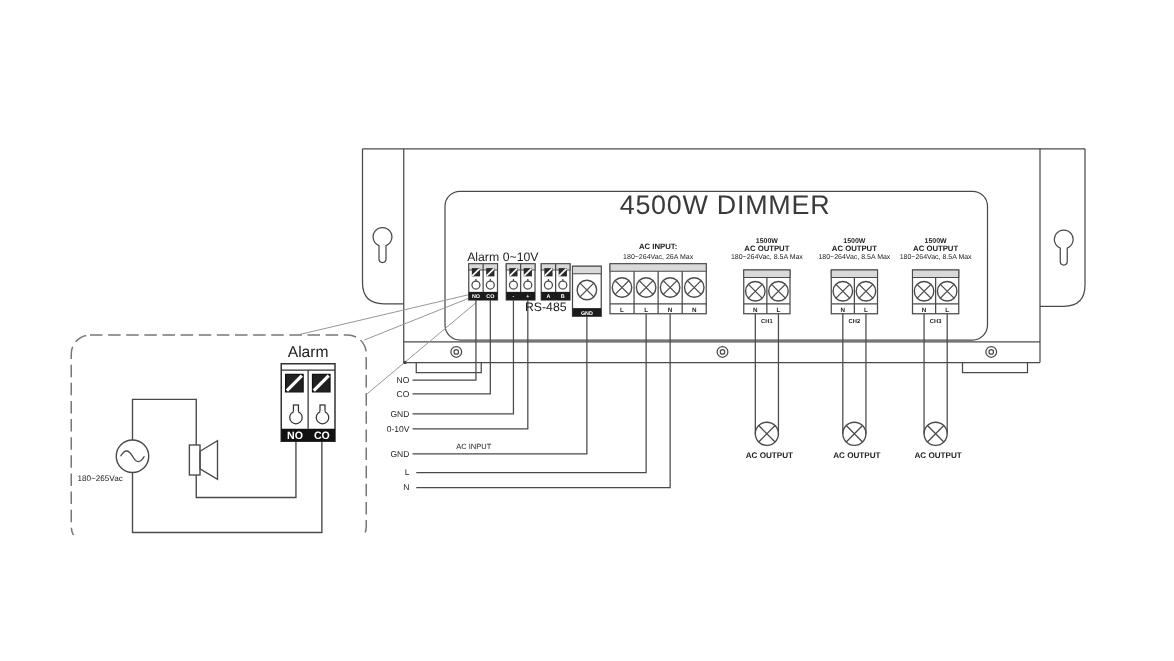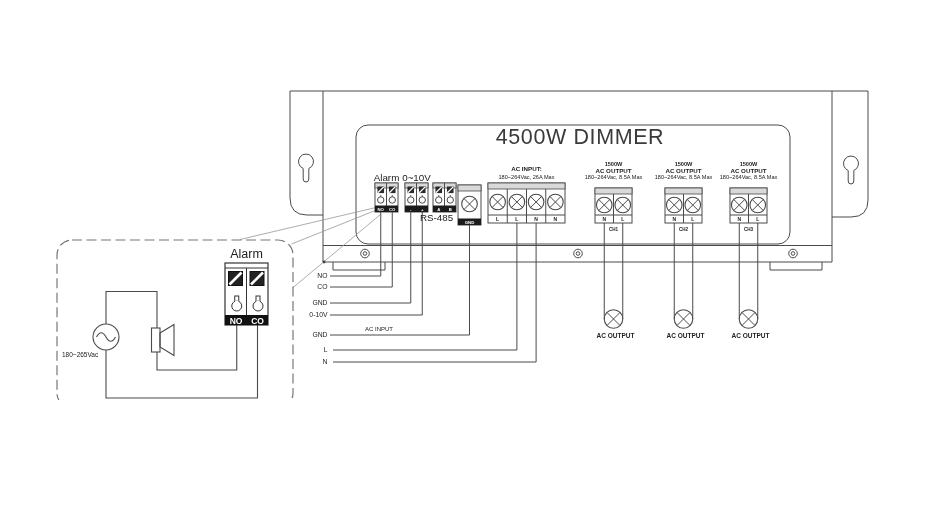--- a/index.html
+++ b/index.html
@@ -1,16 +1,16 @@
 <!DOCTYPE html>
 <html><head>
 <meta charset="utf-8">
 <style>
   html,body { margin:0; padding:0; background:#ffffff; }
-  .stage { position:relative; width:939px; height:400px; background:#fff; overflow:hidden; }
+  .stage { position:relative; width:939px; height:400px; background:#fff; overflow:hidden;margin-top:28px; }
   svg { display:block; }
   text { font-family:"Liberation Sans", sans-serif; fill:#222; }
   .ln   { fill:none; stroke:#4a4a4a; stroke-width:1; }
   .lnt  { fill:none; stroke:#4a4a4a; stroke-width:1.1; }
   .thin { fill:none; stroke:#979797; stroke-width:.8; }
   .blk  { fill:#ffffff; stroke:#4a4a4a; stroke-width:1; }
   .band { fill:#d9d9d9; stroke:#4a4a4a; stroke-width:.8; }
   .strip{ fill:#1b1b1b; stroke:none; }
   .screwsq { fill:#2a2a2a; stroke:none; }
   .wdiag { stroke:#ffffff; stroke-width:1.3; }

